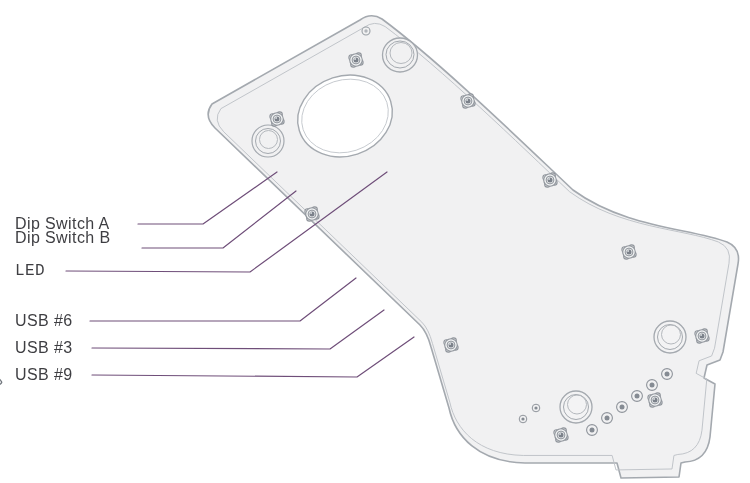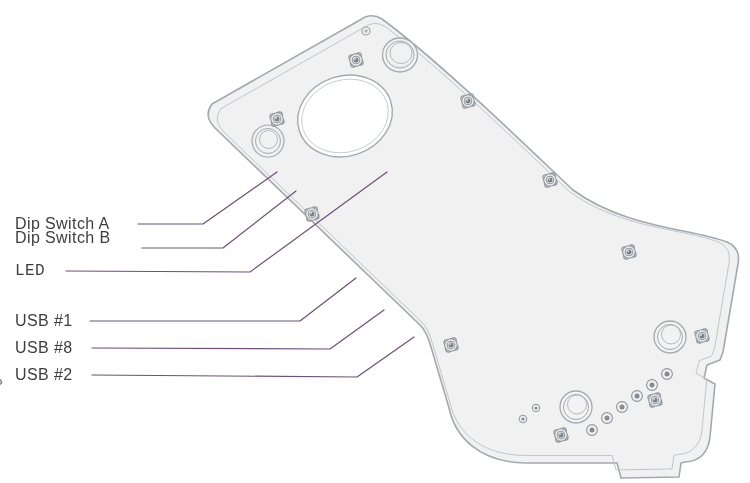--- a/index.html
+++ b/index.html
@@ -248,16 +248,16 @@
       <polyline points="66,271 250,272 387,172"></polyline>
       <polyline points="90,321 300,321 356,278"></polyline>
       <polyline points="92,348 330,349 384,310"></polyline>
       <polyline points="92,375 357,377 414,337"></polyline>
     </g>
   </svg>
 
   <div class="callout-label lbl-a">Dip Switch A</div>
   <div class="callout-label lbl-b">Dip Switch B</div>
   <div class="callout-label lbl-led">LED</div>
-  <div class="callout-label lbl-u1">USB #1</div>
-  <div class="callout-label lbl-u2">USB #8</div>
-  <div class="callout-label lbl-u3">USB #2</div>
+  <div class="callout-label lbl-u1">USB #6</div>
+  <div class="callout-label lbl-u2">USB #3</div>
+  <div class="callout-label lbl-u3">USB #9</div>
 </div>
 
 </body></html>

